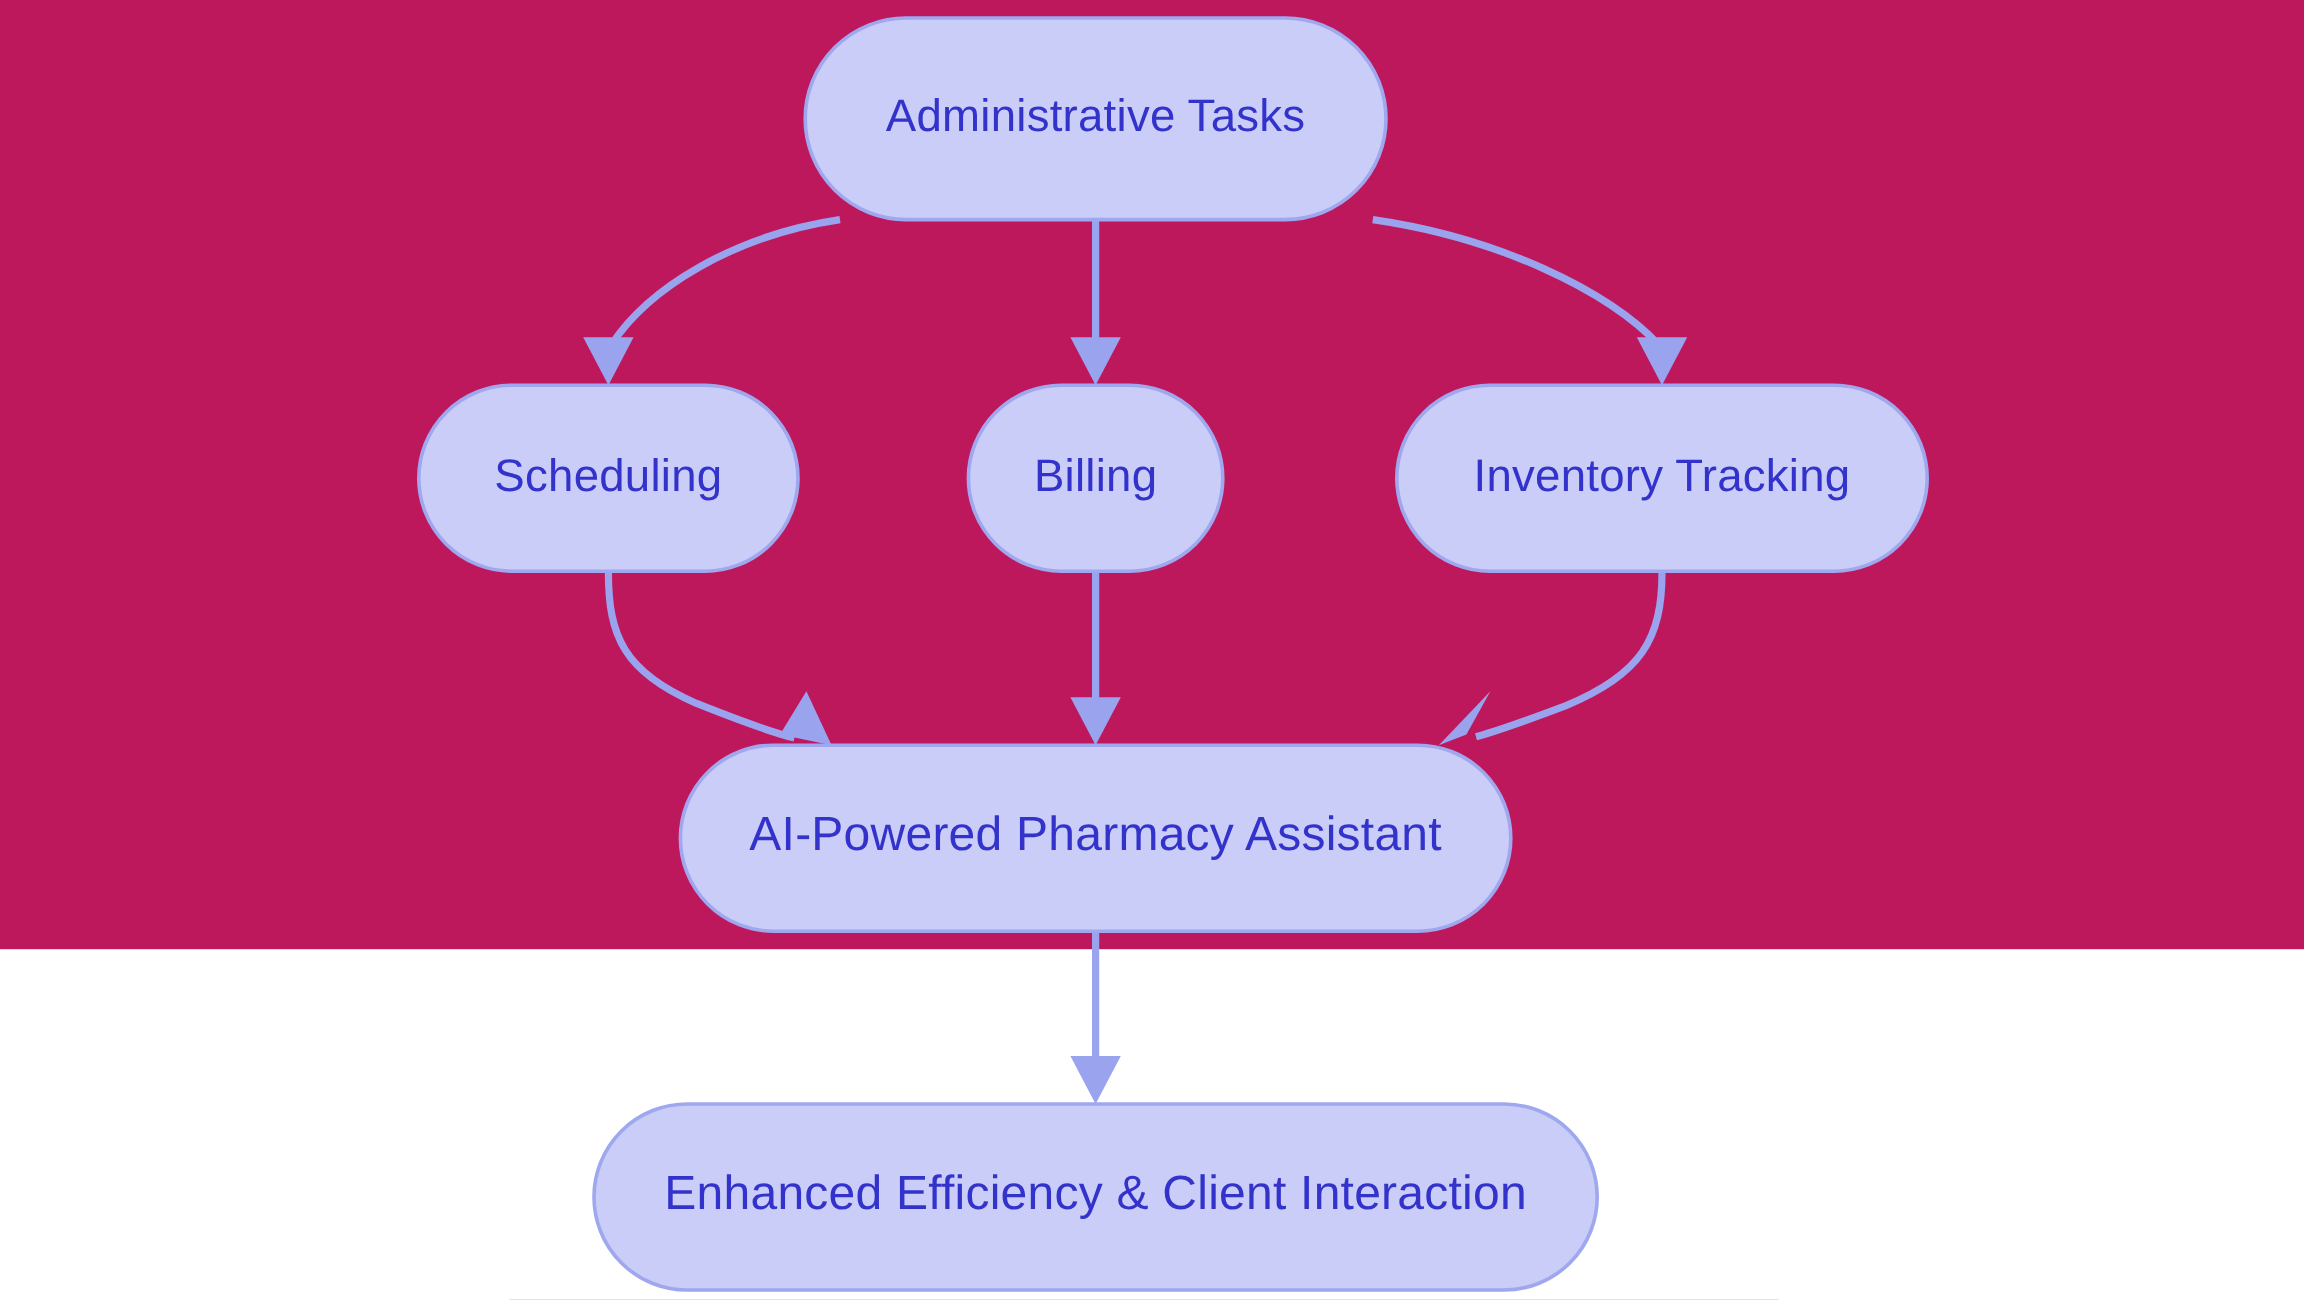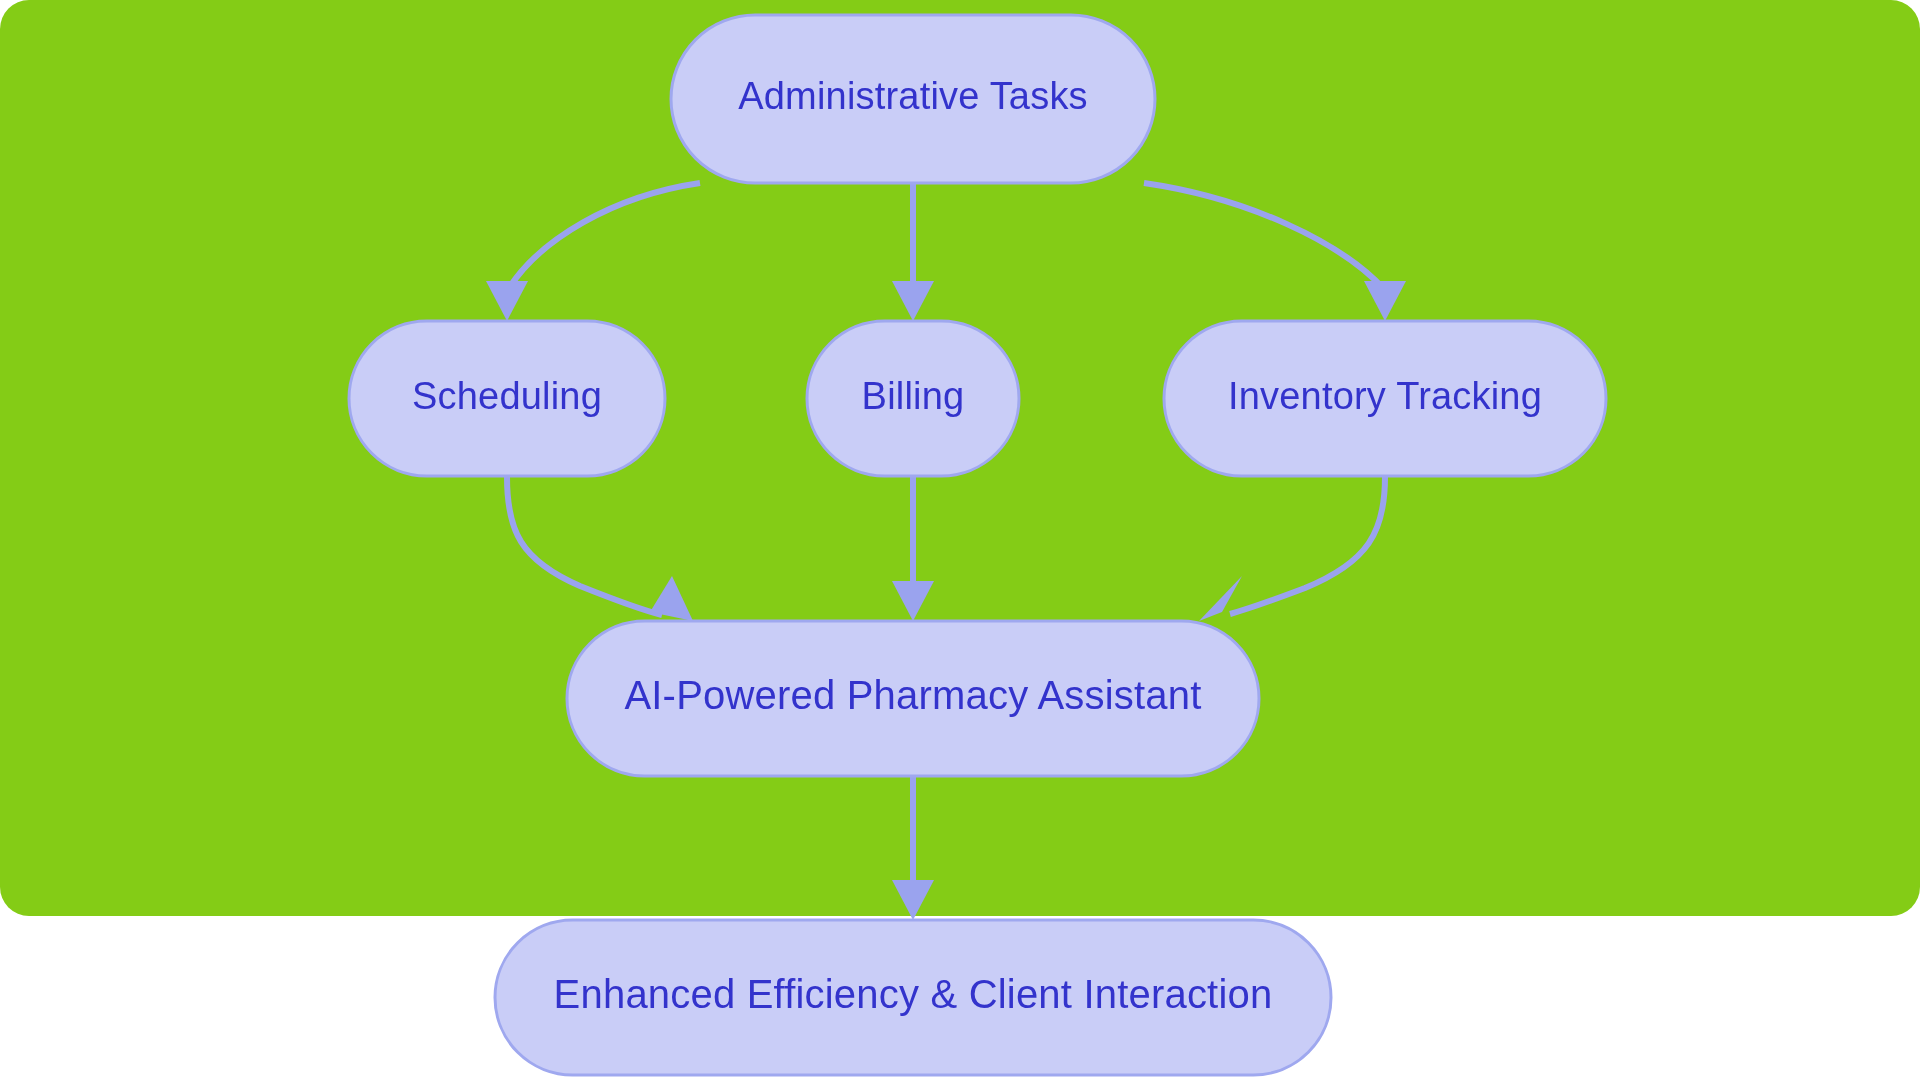--- a/index.html
+++ b/index.html
@@ -10,23 +10,22 @@
   }
   body {
     width: 1920px;
     height: 1083px;
     overflow: hidden;
     font-family: "Liberation Sans", "DejaVu Sans", sans-serif;
   }
   #diagram-root {
     position: relative;
     width: 1920px;
-    height: 916px;
-    background: #84cc16;
-    border-radius: 29px;
+    height: 791px;
+    background: #be185d;
   }
   #flow-svg {
     position: absolute;
     top: 0;
     left: 0;
     width: 1920px;
     height: 1083px;
     display: block;
   }
   .node-shape {

